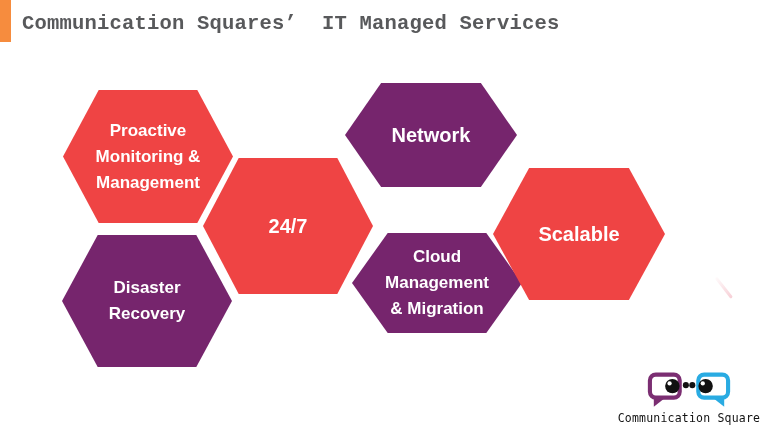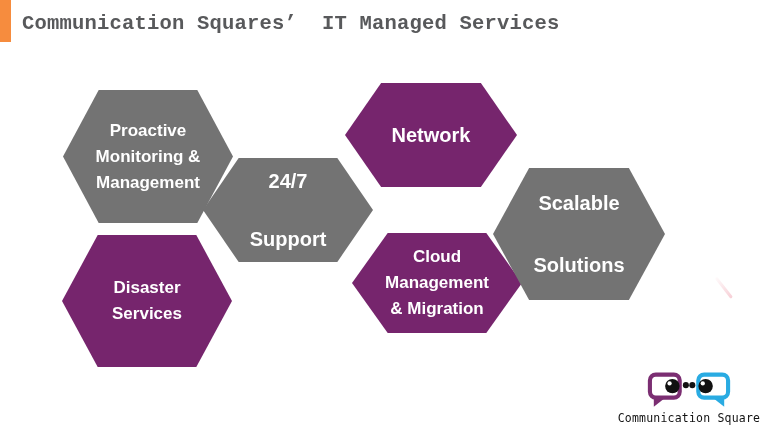--- a/index.html
+++ b/index.html
@@ -38,29 +38,29 @@
     position: absolute;
     display: flex;
     flex-direction: column;
     justify-content: center;
     align-items: center;
     text-align: center;
     color: #ffffff;
     font-weight: 700;
     clip-path: polygon(21% 0%, 79% 0%, 100% 50%, 79% 100%, 21% 100%, 0% 50%);
   }
-  .hex.blue   { background: #737373; }
+  .hex.blue   { background: #ef4444; }
   .hex.purple { background: #76256D; }
   .hex.small  { font-size: 17px; line-height: 26px; }
   .hex.large  { font-size: 20px; line-height: 30px; }
   .hex .ln { display: block; }
 
   #hex-proactive { left: 63px;  top: 90px;  width: 170px; height: 133px; }
   #hex-network   { left: 345px; top: 83px;  width: 172px; height: 104px; }
-  #hex-support   { left: 203px; top: 158px; width: 170px; height: 104px; gap: 28px; }
+  #hex-support   { left: 203px; top: 158px; width: 170px; height: 136px; gap: 28px; }
   #hex-backup    { left: 62px;  top: 235px; width: 170px; height: 132px; }
   #hex-cloud     { left: 352px; top: 233px; width: 170px; height: 100px; }
   #hex-scalable  { left: 493px; top: 168px; width: 172px; height: 132px; gap: 32px; }
 
   
   #decorative-line {
     position: absolute;
     left: 716px; top: 276px;
     width: 26px; height: 2.5px;
     background: linear-gradient(to right, rgba(243,178,188,0.05), rgba(238,150,165,0.45));
@@ -99,37 +99,35 @@
     <span class="ln">Monitoring &amp;</span>
     <span class="ln">Management</span>
   </div>
 
   <div id="hex-network" class="hex purple large">
     <span class="ln">Network</span>
   </div>
 
   <div id="hex-support" class="hex blue large">
     <span class="ln">24/7</span>
-    <span class="ln">Support</span>
   </div>
 
   <div id="hex-backup" class="hex purple small">
     <span class="ln">Disaster</span>
-    <span class="ln">Services</span>
+    <span class="ln">Recovery</span>
   </div>
 
   <div id="hex-cloud" class="hex purple small">
     <span class="ln">Cloud</span>
     <span class="ln">Management</span>
     <span class="ln">&amp; Migration</span>
   </div>
 
   <div id="hex-scalable" class="hex blue large">
     <span class="ln">Scalable</span>
-    <span class="ln">Solutions</span>
   </div>
 
   <div id="decorative-line"></div>
 
   <div id="company-logo">
     <svg width="86" height="38" viewBox="0 0 88 38">
 
       <path d="M 8 25 L 8 35 L 21 25 Z" fill="#7B2E72"></path>
       <rect x="4" y="2.2" width="30.5" height="23.6" rx="6" fill="#ffffff" stroke="#7B2E72" stroke-width="4.2"></rect>
       <circle cx="27" cy="14" r="7.4" fill="#111111"></circle>

